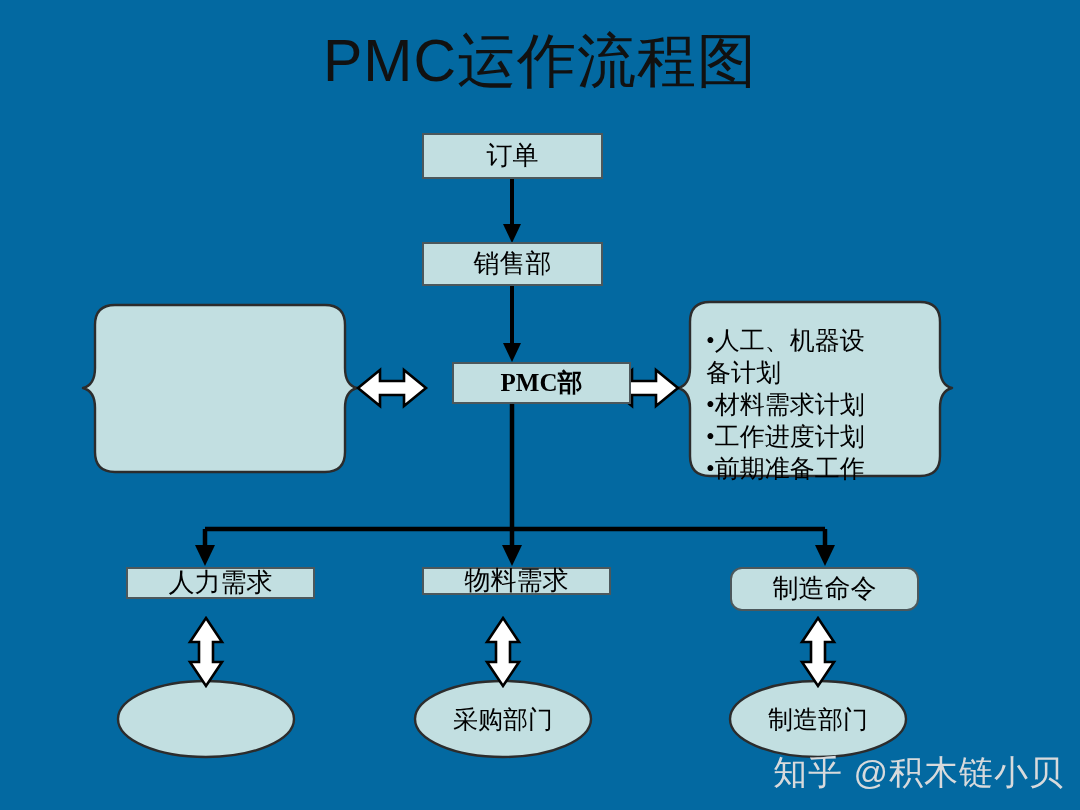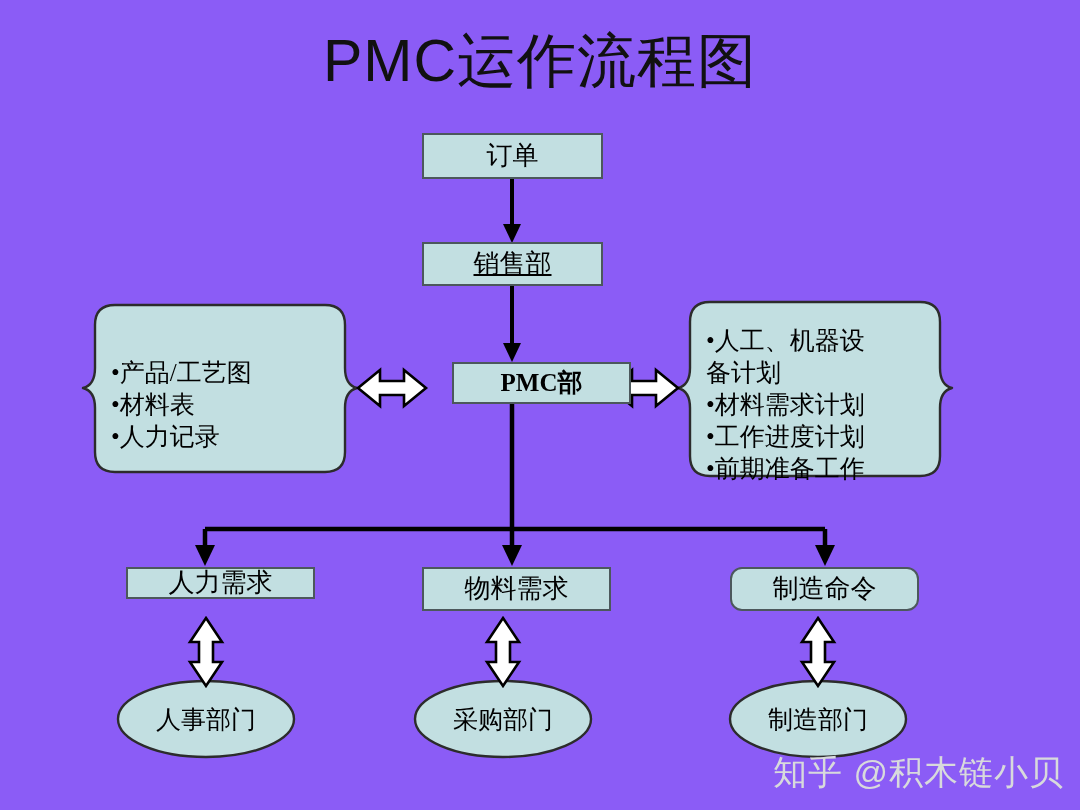--- a/index.html
+++ b/index.html
@@ -7,21 +7,21 @@
     padding: 0;
     background: #ffffff;
   }
   body {
     font-family: "Liberation Serif", "DejaVu Serif", serif;
   }
   #canvas {
     position: relative;
     width: 1080px;
     height: 810px;
-    background: #8b5cf6;
+    background: #0369a1;
     overflow: hidden;
   }
   #svg-layer {
     position: absolute;
     left: 0;
     top: 0;
     width: 1080px;
     height: 810px;
   }
   .node {
@@ -157,57 +157,49 @@
     <g>
       <path d="M 818,618 L 834,642 L 825,642 L 825,662 L 834,662 L 818,686
                L 802,662 L 811,662 L 811,642 L 802,642 Z" fill="#ffffff" stroke="#000000" stroke-width="2.6" stroke-linejoin="miter"></path>
     </g>
   </svg>
 
   <div class="node rect-node" style="left:422px; top:133px; width:181px; height:46px;">
     <span>订单</span>
   </div>
 
-  <div class="node rect-node" style="left:422px; top:242px; width:181px; height:44px;text-decoration:underline;">
+  <div class="node rect-node" style="left:422px; top:242px; width:181px; height:44px;">
     <span>销售部</span>
   </div>
 
   <div class="node rect-node bold" style="left:424px; top:362px; width:179px; height:42px;margin-left:28px;">
     <span>PMC部</span>
   </div>
 
   <div class="node rect-node" style="left:126px; top:567px; width:189px; height:32px;align-items:center;">
     <span>人力需求</span>
   </div>
 
-  <div class="node rect-node" style="left:422px; top:567px; width:189px; height:44px;">
+  <div class="node rect-node" style="left:422px; top:567px; width:189px; height:28px;">
     <span>物料需求</span>
   </div>
 
   <div class="node rect-node" style="left:730px; top:567px; width:189px; height:44px;border-radius:12px;">
     <span>制造命令</span>
   </div>
 
-  <div class="node brace-node" style="left:95px; top:305px; width:250px; height:167px;">
-    <span class="lines">•产品/工艺图
-•材料表
-•人力记录</span>
-  </div>
 
   <div class="node brace-node" style="left:690px; top:302px; width:250px; height:174px;">
     <span class="lines">•人工、机器设
 备计划
 •材料需求计划
 •工作进度计划
 •前期准备工作</span>
   </div>
 
-  <div class="node ellipse-node" style="left:118px; top:681px; width:176px; height:76px;">
-    <span>人事部门</span>
-  </div>
 
   <div class="node ellipse-node" style="left:415px; top:681px; width:176px; height:76px;">
     <span>采购部门</span>
   </div>
 
   <div class="node ellipse-node" style="left:730px; top:681px; width:176px; height:76px;">
     <span>制造部门</span>
   </div>
 
   <div class="watermark">知乎 @积木链小贝</div>

